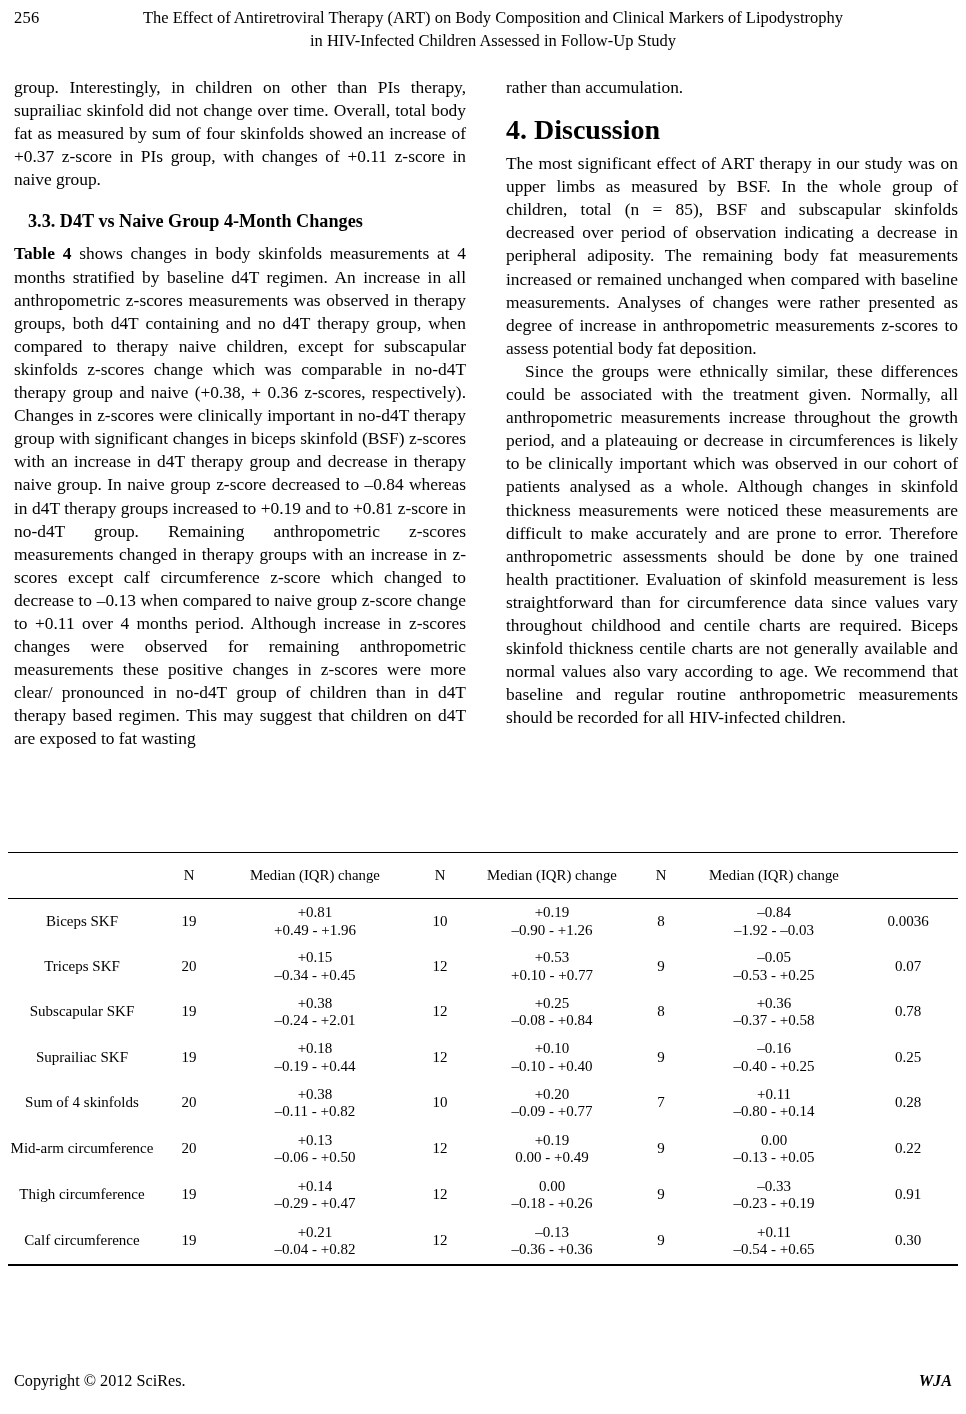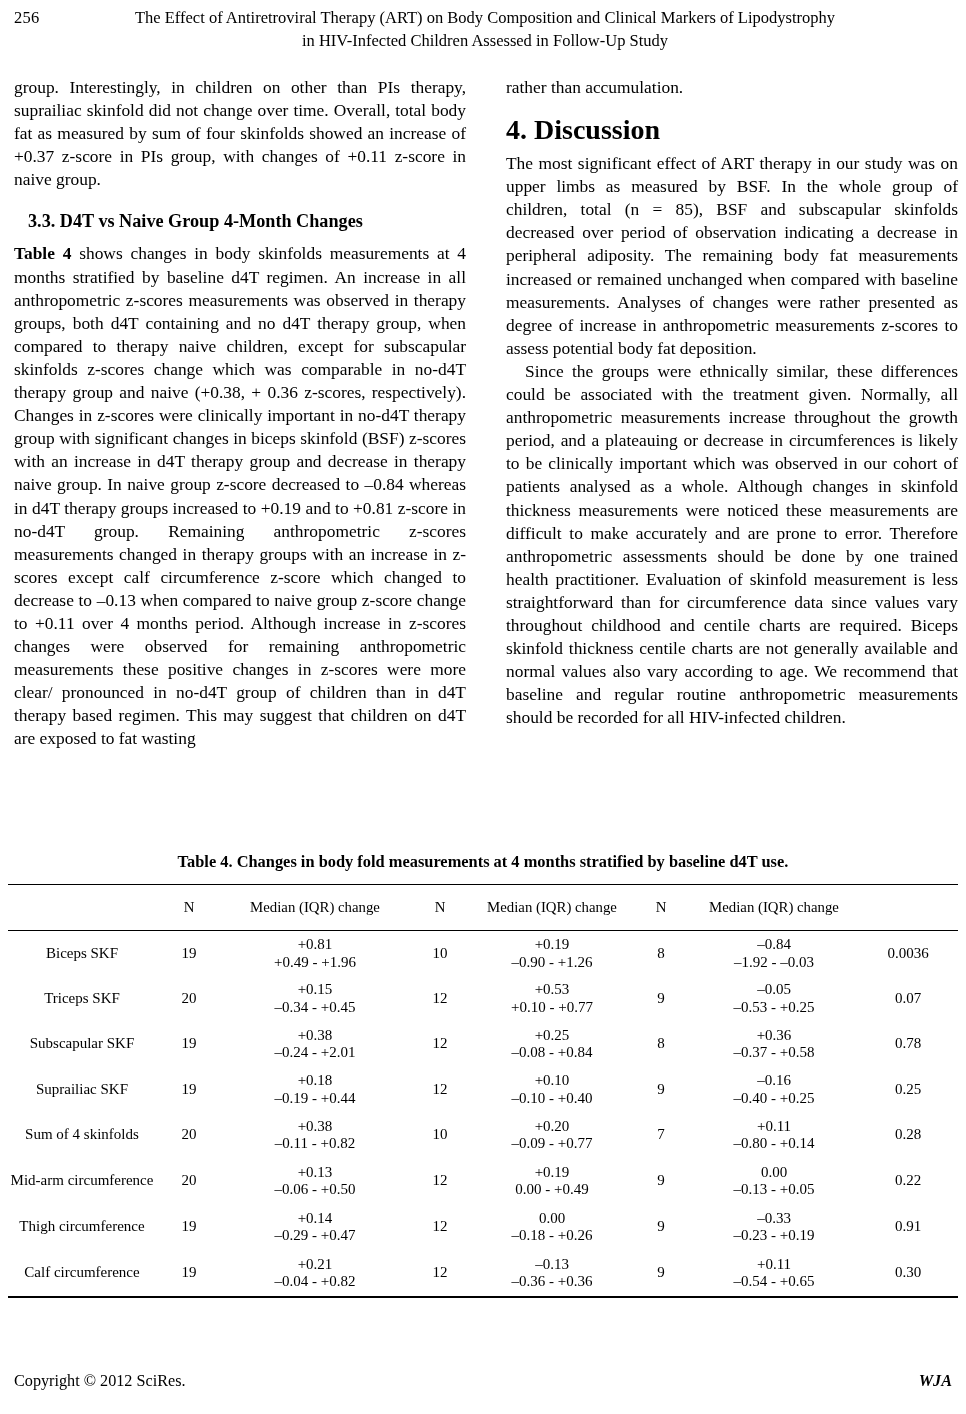--- a/index.html
+++ b/index.html
@@ -26,21 +26,21 @@
   }
   .rh-pageno {
     position: absolute;
     left: 14px;
     top: 2px;
     font-size: 16.5px;
     letter-spacing: 0.2px;
   }
   .rh-title {
     position: absolute;
-    left: 80px;
+    left: 88px;
     top: 0px;
     width: 810px;
     text-align: center;
     font-size: 16.5px;
     line-height: 23px;
   }
 
   
   .columns {
     position: absolute;
@@ -161,21 +161,20 @@
   <div class="col col-right">
     <p>rather than accumulation.</p>
     <h2 class="section">4. Discussion</h2>
     <p>The most significant effect of ART therapy in our study was on upper limbs as measured by BSF. In the whole group of children, total (n = 85), BSF and subscapular skinfolds decreased over period of observation indicating a decrease in peripheral adiposity. The remaining body fat measurements increased or remained unchanged when compared with baseline measurements. Analyses of changes were rather presented as degree of increase in anthropometric measurements z-scores to assess potential body fat deposition.</p>
     <p class="indent">Since the groups were ethnically similar, these differences could be associated with the treatment given. Normally, all anthropometric measurements increase throughout the growth period, and a plateauing or decrease in circumferences is likely to be clinically important which was observed in our cohort of patients analysed as a whole. Although changes in skinfold thickness measurements were noticed these measurements are difficult to make accurately and are prone to error. Therefore anthropometric assessments should be done by one trained health practitioner. Evaluation of skinfold measurement is less straightforward than for circumference data since values vary throughout childhood and centile charts are required. Biceps skinfold thickness centile charts are not generally available and normal values also vary according to age. We recommend that baseline and regular routine anthropometric measurements should be recorded for all HIV-infected children.</p>
   </div>
 
 </div>
 
 <div class="table-wrap">
-  <div class="table-caption">Table 4. Changes in body fold measurements at 4 months stratified by baseline d4T use.</div>
 
   <table class="data">
     <colgroup>
       <col style="width:148px">
       <col style="width:66px">
       <col style="width:186px">
       <col style="width:64px">
       <col style="width:160px">
       <col style="width:58px">
       <col style="width:168px">

